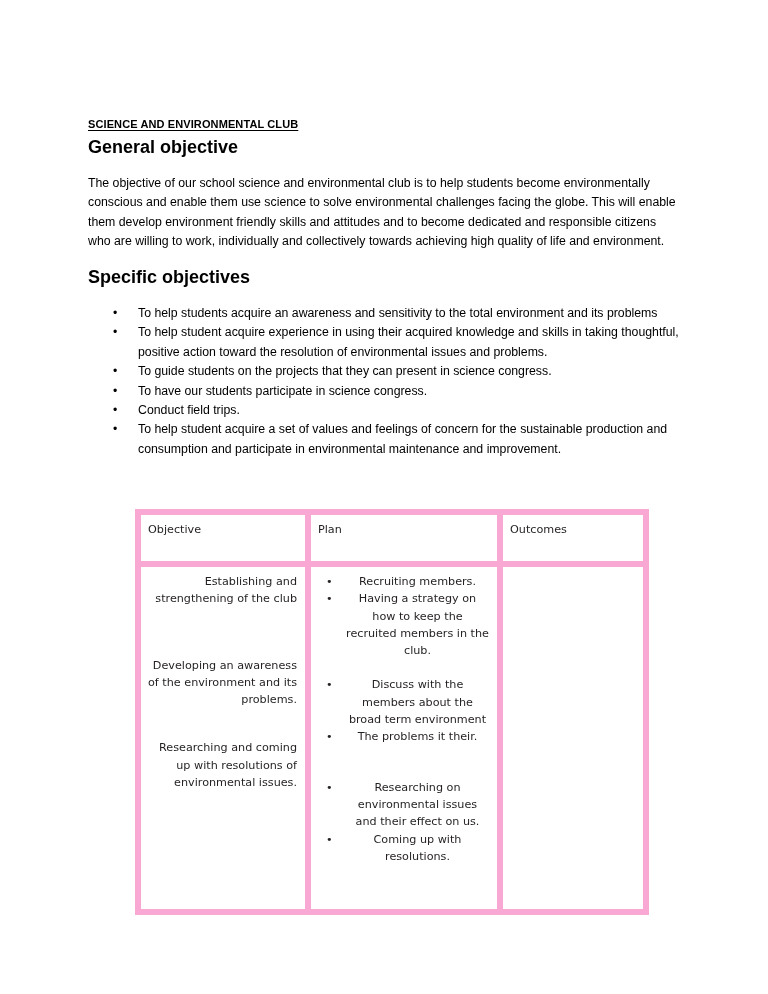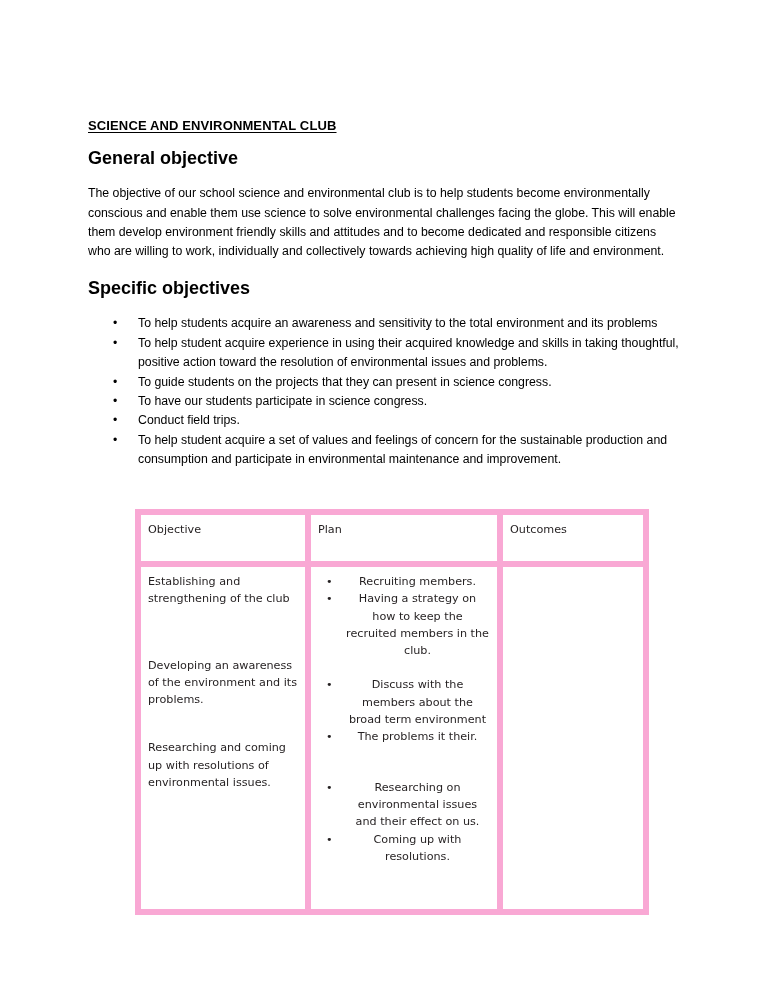--- a/index.html
+++ b/index.html
@@ -26,26 +26,26 @@
 
   .content {
     position: absolute;
     left: 88px;
     top: 118px;
     width: 592px;
   }
 
   
   .doc-title {
-    font-size: 13px;
+    font-size: 11px;
     font-weight: bold;
     letter-spacing: 0.01em;
     text-decoration: underline;
     text-underline-offset: 2px;
-    margin: 0 0 14px 0;
+    margin: 0 0 6px 0;
     line-height: 1.2;
   }
 
   
   .section-heading {
     font-size: 18px;
     font-weight: bold;
     margin: 0 0 15px 0;
     line-height: 1.2;
   }
@@ -111,20 +111,21 @@
   }
 
   td.body-cell {
     height: 330px;
     padding-top: 8px;
   }
 
   
   .obj-block {
     margin: 0 0 0 0;
+    text-align: right;
   }
 
   .plan-block {
     list-style: none;
     margin: 0;
     padding: 0;
   }
   .plan-block > li {
     position: relative;
     padding-left: 28px;

